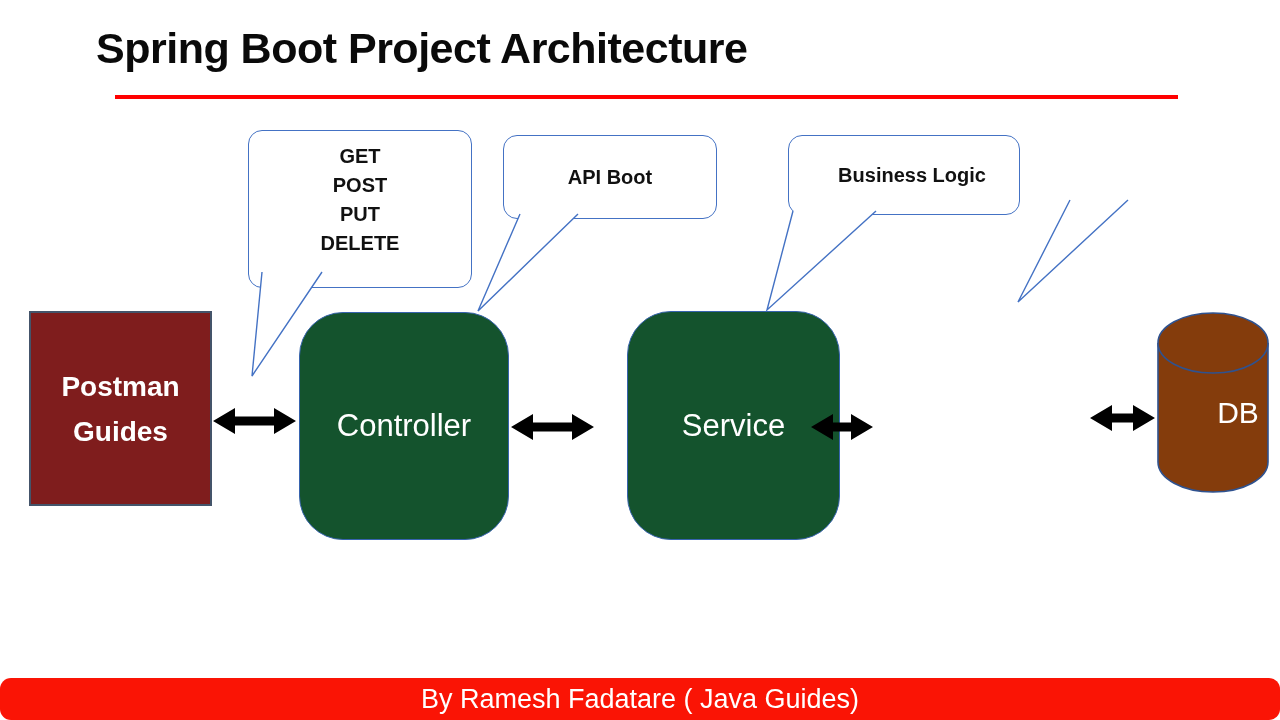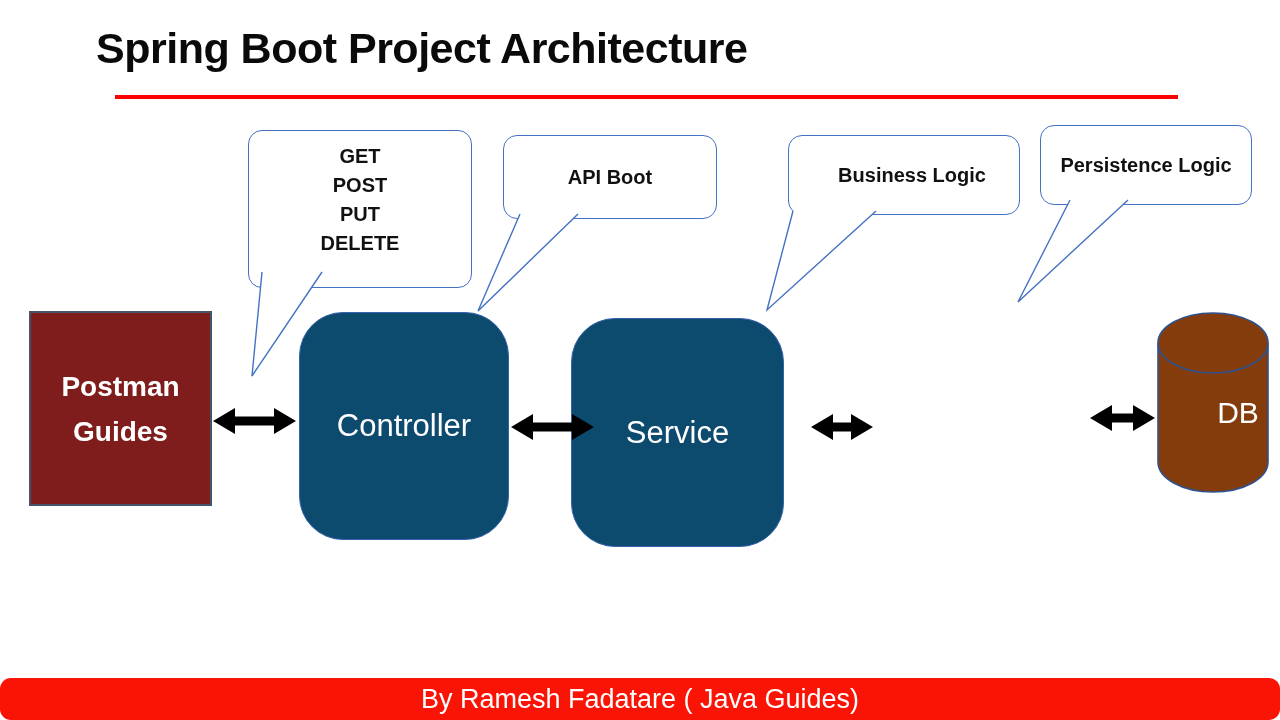--- a/index.html
+++ b/index.html
@@ -24,23 +24,23 @@
   #callout-business-logic{left:788px;top:135px;width:214px;height:78px;padding-left:16px;}
   #callout-persistence-logic{left:1040px;top:125px;width:210px;height:78px;}
   .node{
     display:flex;flex-direction:column;align-items:center;justify-content:center;
     color:#ffffff;text-align:center;z-index:1;
   }
   #node-postman{
     left:29px;top:311px;width:179px;height:191px;background:#7f1d1d;
     border:2px solid #44546A;font-size:28px;font-weight:700;line-height:45px;
   }
-  .blue-box{background:#0c4a6e;border:1px solid #3763AE;border-radius:44px;font-weight:400;}
+  .blue-box{background:#14532d;border:1px solid #3763AE;border-radius:44px;font-weight:400;}
   #node-controller{left:299px;top:312px;width:208px;height:226px;font-size:31px;}
-  #node-service{left:571px;top:311px;width:211px;height:227px;font-size:31px;margin-top:7px;}
+  #node-service{left:627px;top:311px;width:211px;height:227px;font-size:31px;}
   #node-dao{left:876px;top:304px;width:211px;height:234px;font-size:33px;}
   #db-label{
     left:1167px;top:396px;width:110px;font-size:30px;color:#ffffff;text-align:center;z-index:4;padding-left:16px;
   }
   #overlay{left:0;top:0;width:1280px;height:720px;z-index:3;pointer-events:none;}
   #footer-bar{
     left:0;top:678px;width:1280px;height:42px;background:#FA1405;color:#ffffff;
     display:flex;align-items:center;justify-content:center;font-size:27px;z-index:2;border-radius:11px;
   }
 </style>
@@ -60,23 +60,20 @@
   </div>
 
   <div class="abs callout" id="callout-api-layer">
     <div>API Boot</div>
   </div>
 
   <div class="abs callout" id="callout-business-logic">
     <div>Business Logic</div>
   </div>
 
-  <div class="abs callout" id="callout-persistence-logic">
-    <div>Persistence Logic</div>
-  </div>
 
   <div class="abs node" id="node-postman">
     <div>Postman</div>
     <div>Guides</div>
   </div>
 
   <div class="abs node blue-box" id="node-controller">
     <div>Controller</div>
   </div>
 

